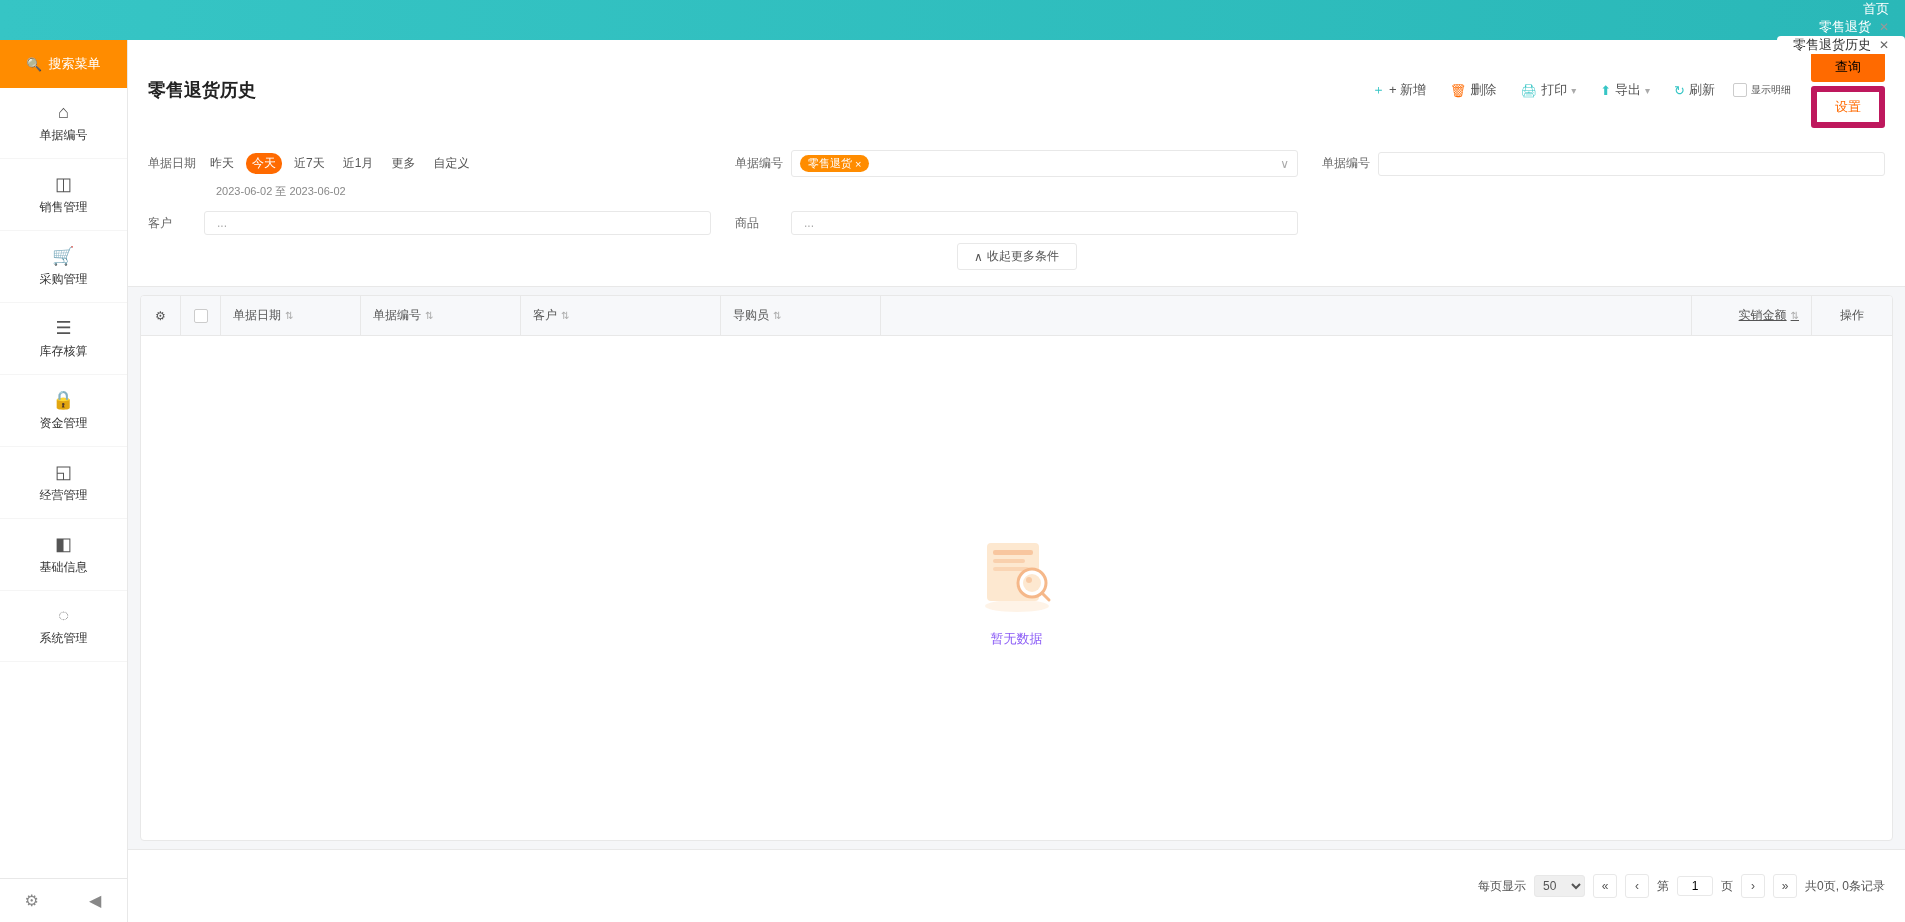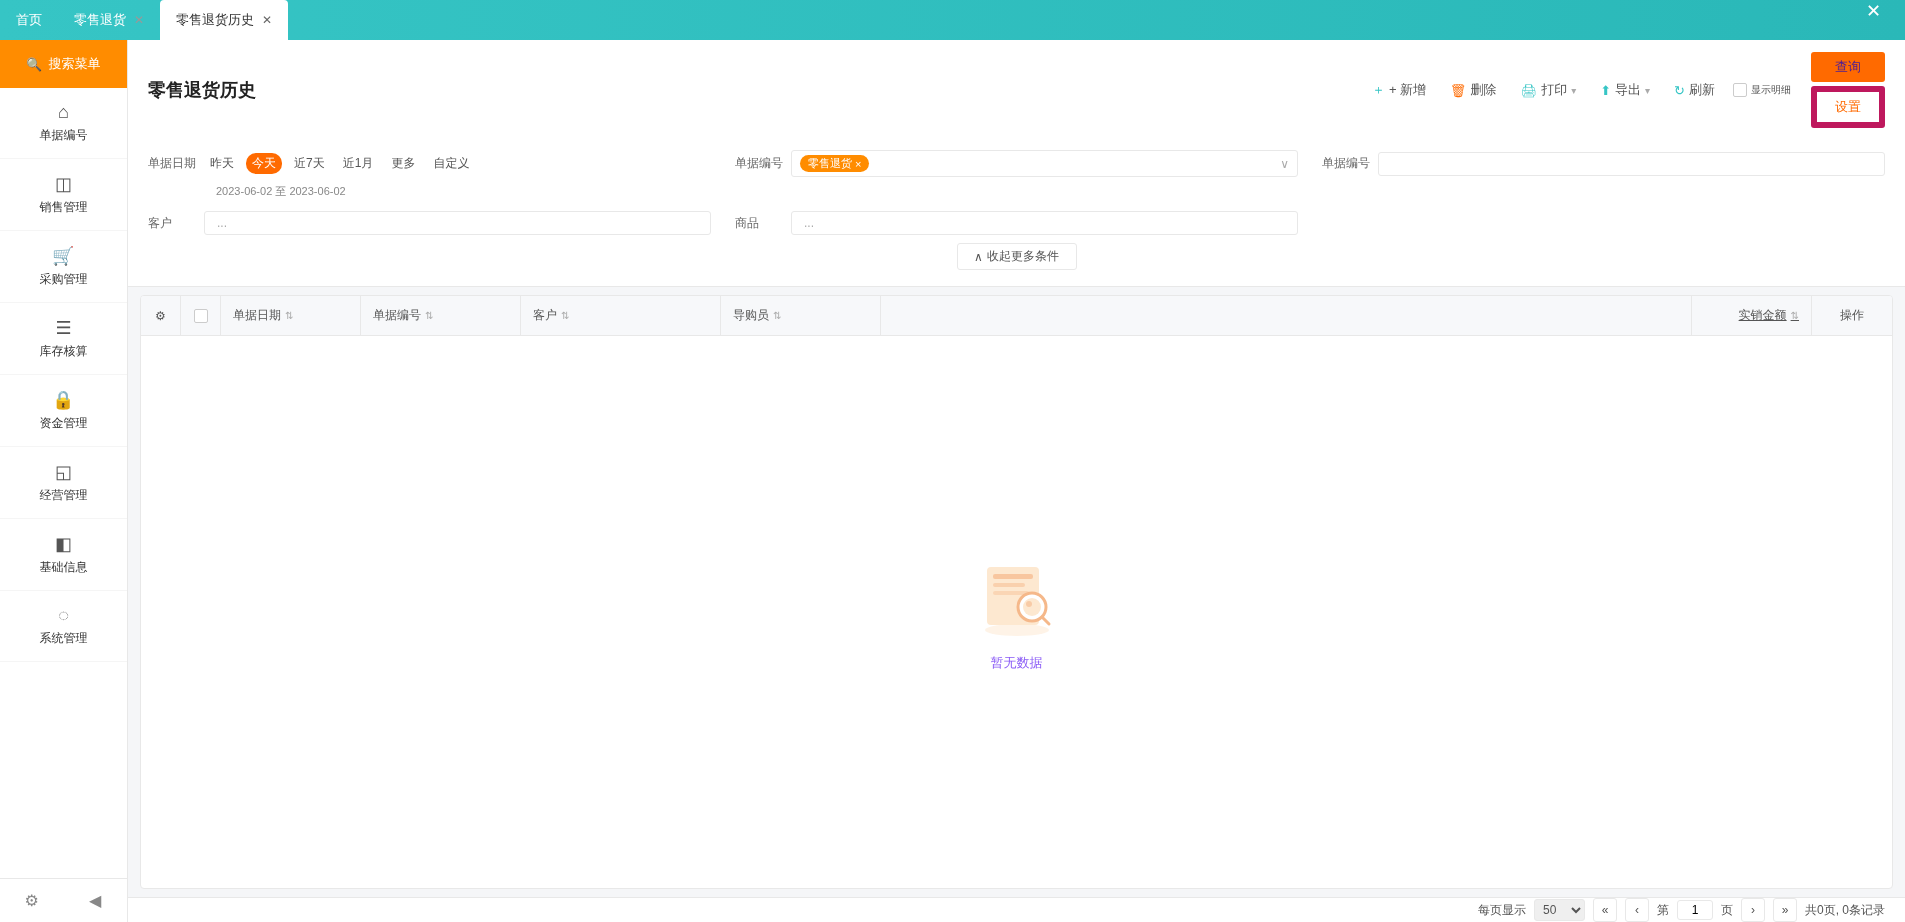--- a/index.html
+++ b/index.html
@@ -3,22 +3,23 @@
   <meta charset="utf-8">
   <style>
     * { box-sizing: border-box; margin: 0; padding: 0; font-family: 'Microsoft YaHei', Arial, sans-serif; }
     body { width: 1905px; height: 922px; overflow: hidden; display: flex; flex-direction: column; background: #f0f2f5; }
 
     
     .top-bar {
       height: 40px;
       background: linear-gradient(90deg, #36c5c5 0%, #2ab8b8 100%);
       display: flex;
-      align-items: flex-start;
+      align-items: flex-end;
       flex-shrink: 0;
+      flex-direction: column;
     }
     .tab-item {
       height: 40px;
       display: flex;
       align-items: center;
       padding: 0 16px;
       color: #fff;
       font-size: 13px;
       cursor: pointer;
       position: relative;
@@ -144,21 +145,21 @@
       align-items: center;
       gap: 4px;
       font-size: 13px;
       color: #555;
       cursor: pointer;
       padding: 4px 6px;
       border-radius: 3px;
     }
     .btn-query {
       background: #ff6a00;
-      color: #4c1d95;
+      color: #000000;
       padding: 6px 18px;
       border-radius: 3px;
       font-size: 13px;
       cursor: pointer;
       border: none;
     }
     .btn-settings {
       background: #fff;
       color: #ff6a00;
       padding: 6px 18px;
@@ -278,21 +279,21 @@
       color: #8b5cf6;
       font-size: 13px;
       gap: 12px;
     }
 
     
     .pagination {
       display: flex;
       align-items: center;
       justify-content: flex-end;
-      padding: 0 20px;
+      padding: 24px 20px;
       background: #fff;
       border-top: 1px solid #e8e8e8;
       font-size: 12px;
       color: #555;
       gap: 8px;
       flex-shrink: 0;
     }
     .pagination select {
       border: 1px solid #e8e8e8;
       border-radius: 3px;

